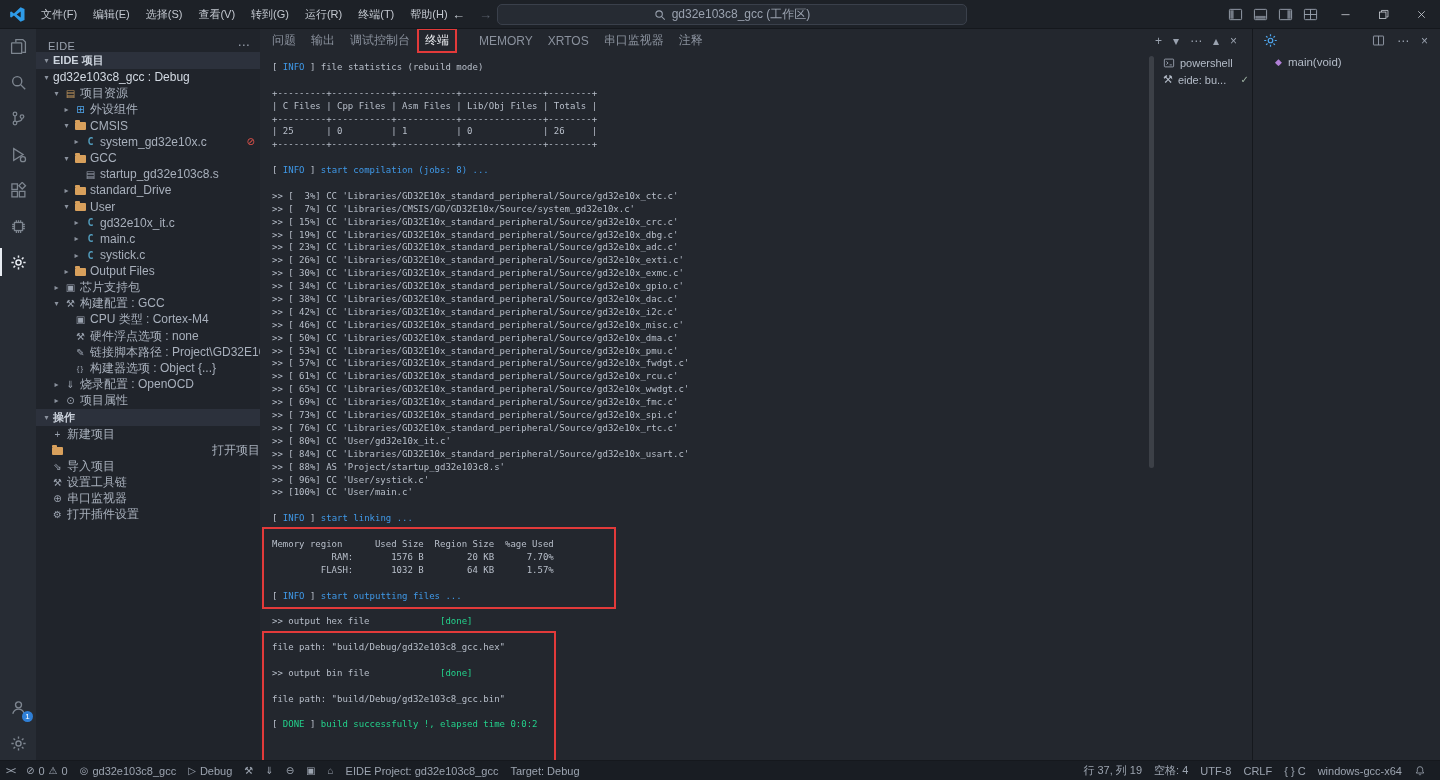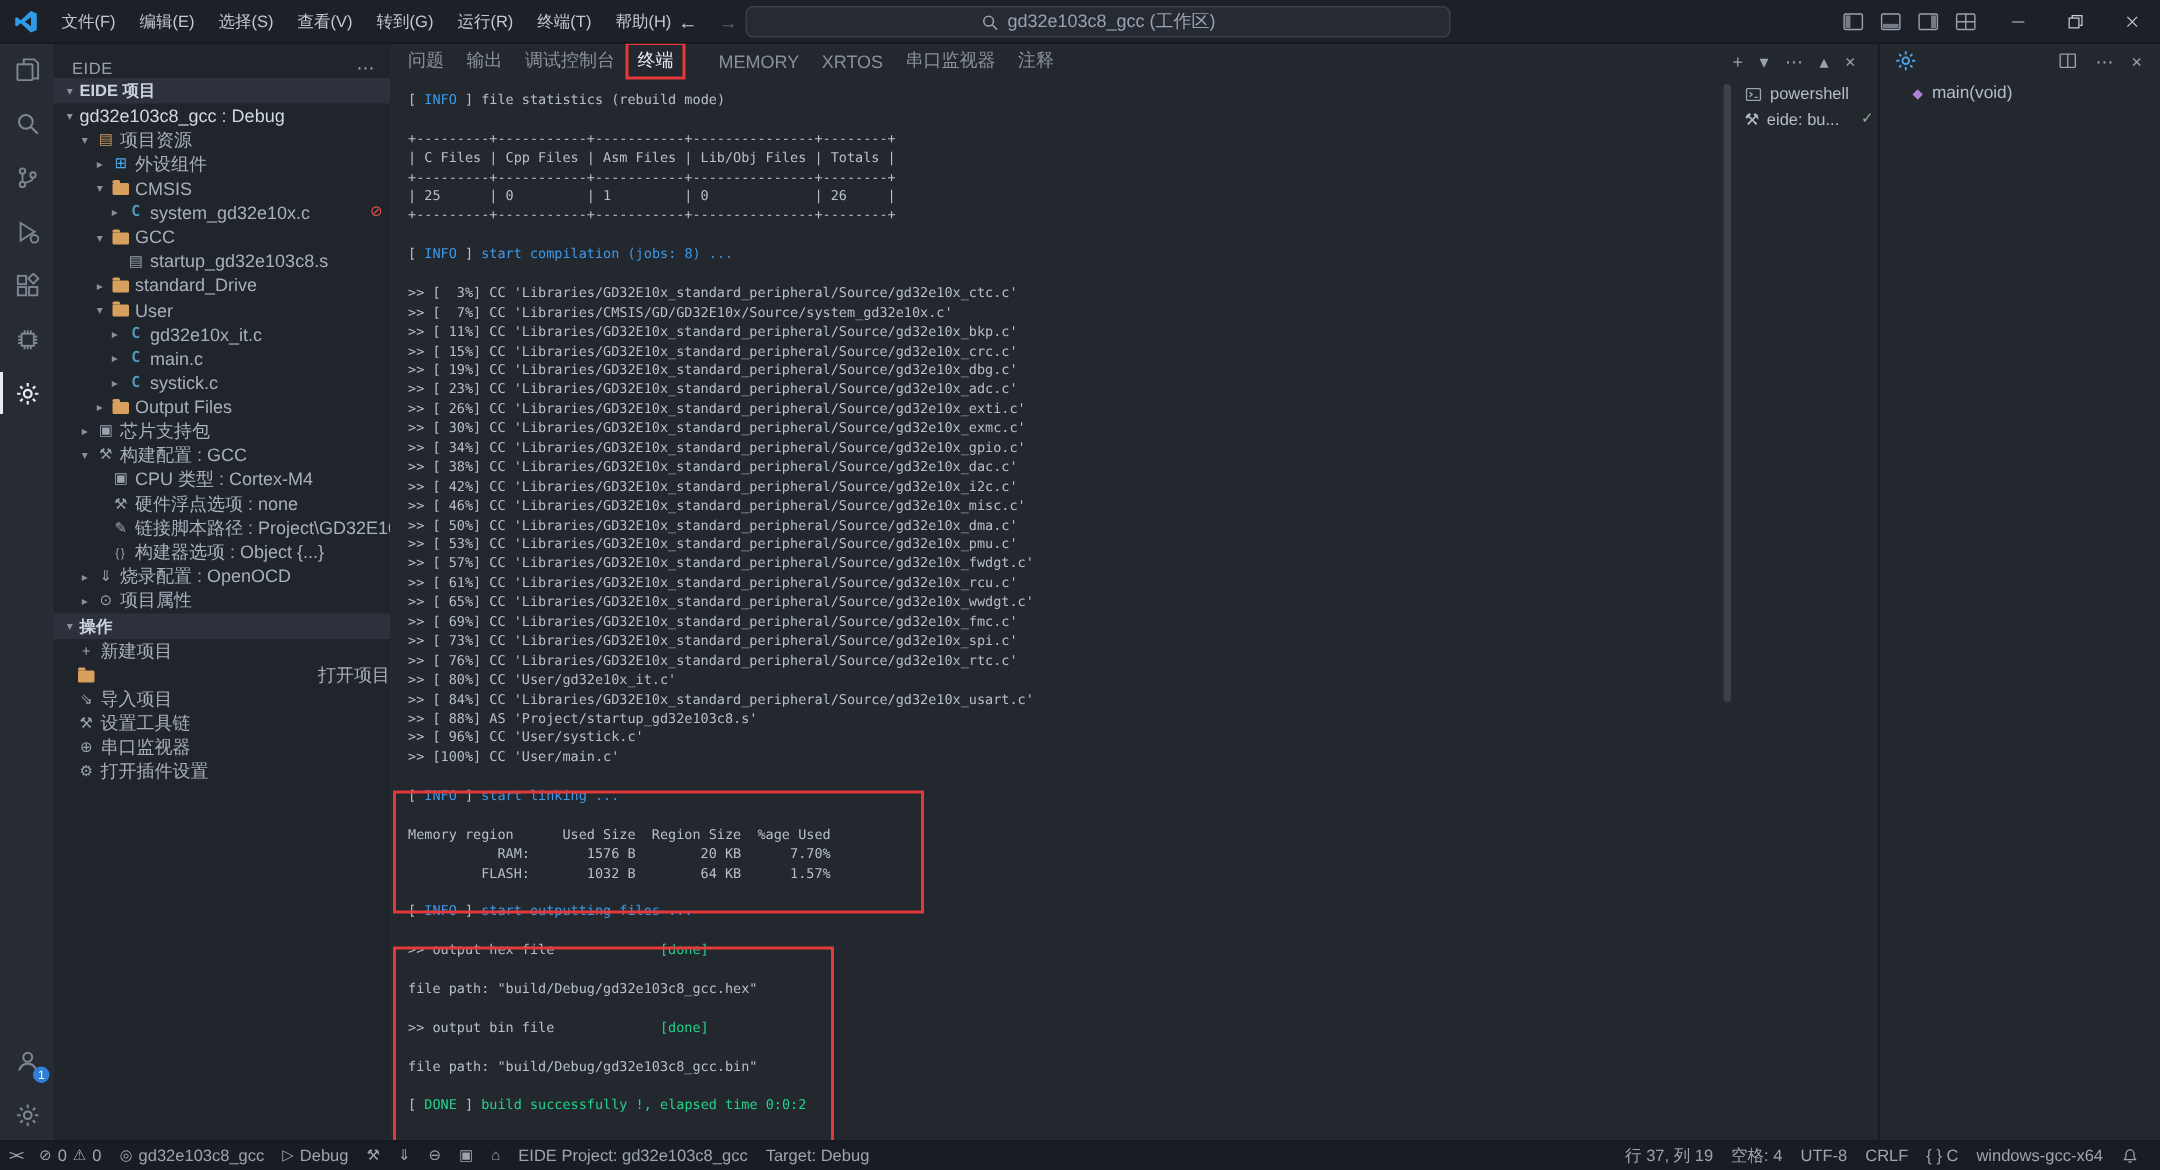--- a/index.html
+++ b/index.html
@@ -432,21 +432,20 @@
         <div class="tl"><span>+---------+-----------+-----------+---------------+--------+</span></div>
         <div class="tl"><span>| C Files | Cpp Files | Asm Files | Lib/Obj Files | Totals |</span></div>
         <div class="tl"><span>+---------+-----------+-----------+---------------+--------+</span></div>
         <div class="tl"><span>| 25      | 0         | 1         | 0             | 26     |</span></div>
         <div class="tl"><span>+---------+-----------+-----------+---------------+--------+</span></div>
         <div class="tl">&nbsp;</div>
         <div class="tl"><span>[ </span><span class="c-b">INFO</span><span> ] </span><span class="c-b">start compilation (jobs: 8) ...</span></div>
         <div class="tl">&nbsp;</div>
         <div class="tl"><span>&gt;&gt; [  3%] CC 'Libraries/GD32E10x_standard_peripheral/Source/gd32e10x_ctc.c'</span></div>
         <div class="tl"><span>&gt;&gt; [  7%] CC 'Libraries/CMSIS/GD/GD32E10x/Source/system_gd32e10x.c'</span></div>
-        <div class="tl"><span>&gt;&gt; [ 11%] CC 'Libraries/GD32E10x_standard_peripheral/Source/gd32e10x_bkp.c'</span></div>
         <div class="tl"><span>&gt;&gt; [ 15%] CC 'Libraries/GD32E10x_standard_peripheral/Source/gd32e10x_crc.c'</span></div>
         <div class="tl"><span>&gt;&gt; [ 19%] CC 'Libraries/GD32E10x_standard_peripheral/Source/gd32e10x_dbg.c'</span></div>
         <div class="tl"><span>&gt;&gt; [ 23%] CC 'Libraries/GD32E10x_standard_peripheral/Source/gd32e10x_adc.c'</span></div>
         <div class="tl"><span>&gt;&gt; [ 26%] CC 'Libraries/GD32E10x_standard_peripheral/Source/gd32e10x_exti.c'</span></div>
         <div class="tl"><span>&gt;&gt; [ 30%] CC 'Libraries/GD32E10x_standard_peripheral/Source/gd32e10x_exmc.c'</span></div>
         <div class="tl"><span>&gt;&gt; [ 34%] CC 'Libraries/GD32E10x_standard_peripheral/Source/gd32e10x_gpio.c'</span></div>
         <div class="tl"><span>&gt;&gt; [ 38%] CC 'Libraries/GD32E10x_standard_peripheral/Source/gd32e10x_dac.c'</span></div>
         <div class="tl"><span>&gt;&gt; [ 42%] CC 'Libraries/GD32E10x_standard_peripheral/Source/gd32e10x_i2c.c'</span></div>
         <div class="tl"><span>&gt;&gt; [ 46%] CC 'Libraries/GD32E10x_standard_peripheral/Source/gd32e10x_misc.c'</span></div>
         <div class="tl"><span>&gt;&gt; [ 50%] CC 'Libraries/GD32E10x_standard_peripheral/Source/gd32e10x_dma.c'</span></div>

